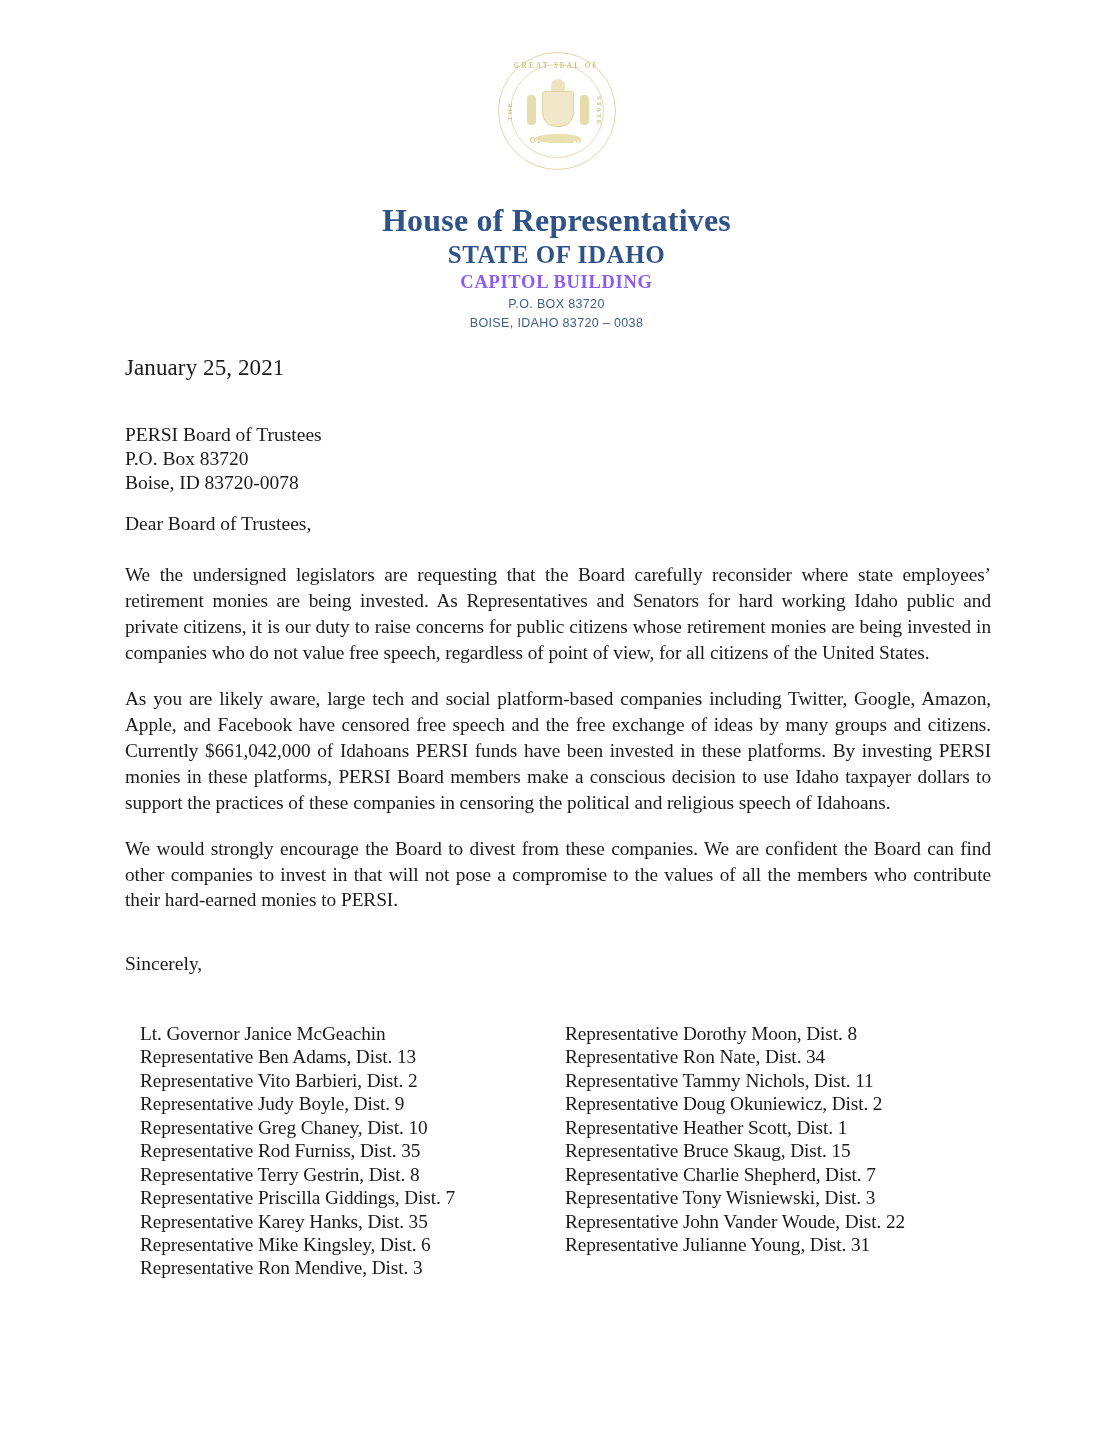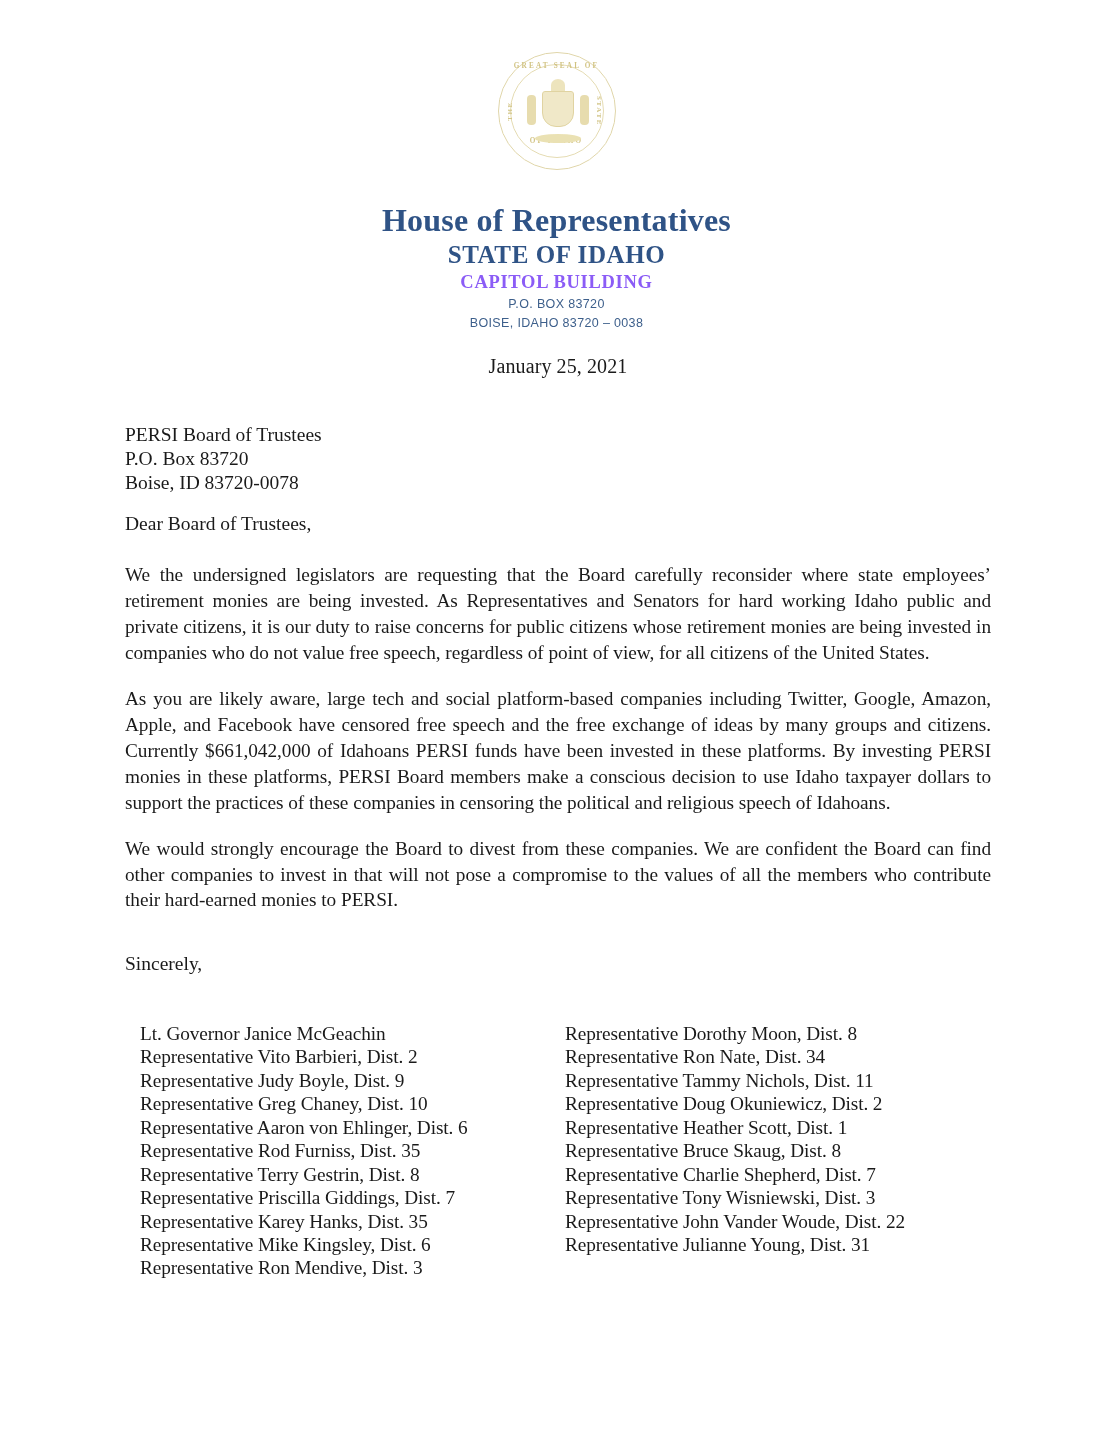--- a/index.html
+++ b/index.html
@@ -165,22 +165,22 @@
     line-height: 1.38;
     letter-spacing: 0.35px;
     color: #3d5f8b;
     margin-top: 2px;
   }
   .date-line {
     position: absolute;
     top: 355px;
     left: 125px;
     width: 866px;
-    text-align: center;
-    font-size: 20px;
+    text-align: left;
+    font-size: 23px;
     letter-spacing: 0.1px;
   }
   .addr-block {
     position: absolute;
     top: 423px;
     left: 125px;
     font-size: 19.5px;
     line-height: 1.22;
   }
   .salutation {
@@ -271,38 +271,38 @@
     <p class="para">We the undersigned legislators are requesting that the Board carefully reconsider where state employees’ retirement monies are being invested. As Representatives and Senators for hard working Idaho public and private citizens, it is our duty to raise concerns for public citizens whose retirement monies are being invested in companies who do not value free speech, regardless of point of view, for all citizens of the United States.</p>
     <p class="para">As you are likely aware, large tech and social platform-based companies including Twitter, Google, Amazon, Apple, and Facebook have censored free speech and the free exchange of ideas by many groups and citizens. Currently $661,042,000 of Idahoans PERSI funds have been invested in these platforms. By investing PERSI monies in these platforms, PERSI Board members make a conscious decision to use Idaho taxpayer dollars to support the practices of these companies in censoring the political and religious speech of Idahoans.</p>
     <p class="para">We would strongly encourage the Board to divest from these companies. We are confident the Board can find other companies to invest in that will not pose a compromise to the values of all the members who contribute their hard-earned monies to PERSI.</p>
   </div>
 
   <div class="closing">Sincerely,</div>
 
   <div class="signers">
     <div class="sig-col left">
       <div class="sig-line">Lt. Governor Janice McGeachin</div>
+      <div class="sig-line">Representative Ben Adams, Dist. 13</div>
       <div class="sig-line">Representative Vito Barbieri, Dist. 2</div>
       <div class="sig-line">Representative Judy Boyle, Dist. 9</div>
       <div class="sig-line">Representative Greg Chaney, Dist. 10</div>
-      <div class="sig-line">Representative Aaron von Ehlinger, Dist. 6</div>
       <div class="sig-line">Representative Rod Furniss, Dist. 35</div>
       <div class="sig-line">Representative Terry Gestrin, Dist. 8</div>
       <div class="sig-line">Representative Priscilla Giddings, Dist. 7</div>
       <div class="sig-line">Representative Karey Hanks, Dist. 35</div>
       <div class="sig-line">Representative Mike Kingsley, Dist. 6</div>
       <div class="sig-line">Representative Ron Mendive, Dist. 3</div>
     </div>
     <div class="sig-col right">
       <div class="sig-line">Representative Dorothy Moon, Dist. 8</div>
       <div class="sig-line">Representative Ron Nate, Dist. 34</div>
       <div class="sig-line">Representative Tammy Nichols, Dist. 11</div>
       <div class="sig-line">Representative Doug Okuniewicz, Dist. 2</div>
       <div class="sig-line">Representative Heather Scott, Dist. 1</div>
-      <div class="sig-line">Representative Bruce Skaug, Dist. 8</div>
+      <div class="sig-line">Representative Bruce Skaug, Dist. 15</div>
       <div class="sig-line">Representative Charlie Shepherd, Dist. 7</div>
       <div class="sig-line">Representative Tony Wisniewski, Dist. 3</div>
       <div class="sig-line">Representative John Vander Woude, Dist. 22</div>
       <div class="sig-line">Representative Julianne Young, Dist. 31</div>
     </div>
   </div>
 
 </div>
 
 </body></html>

